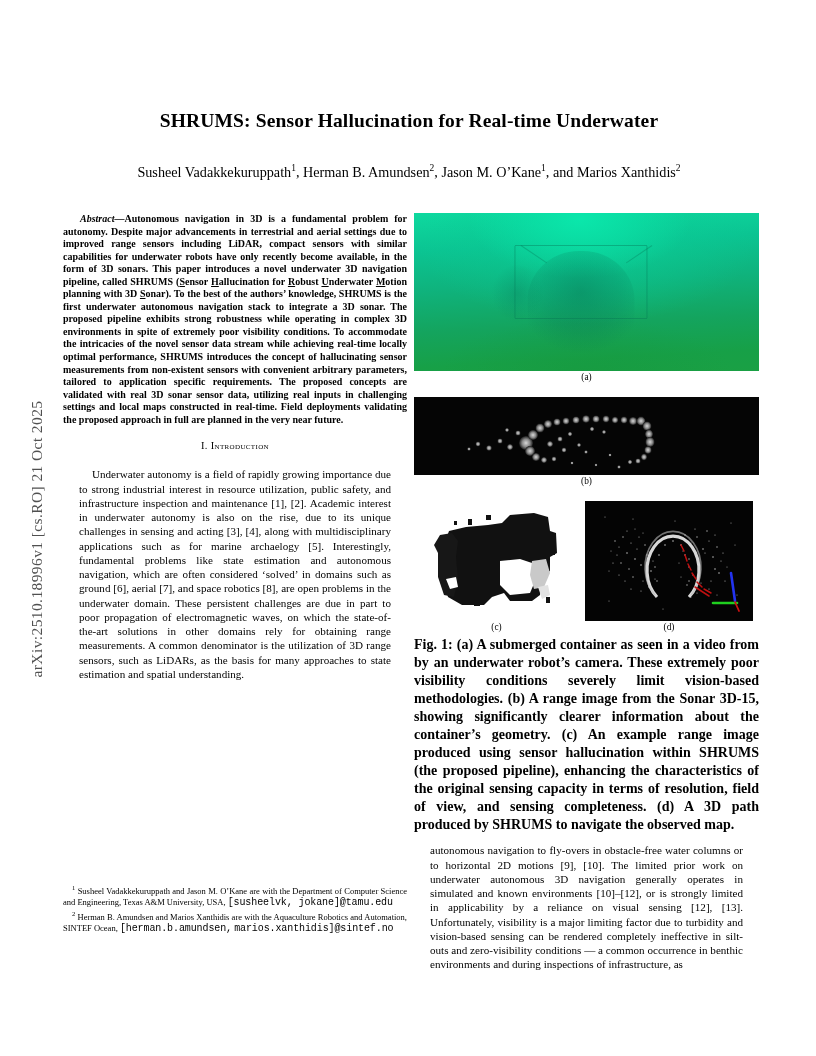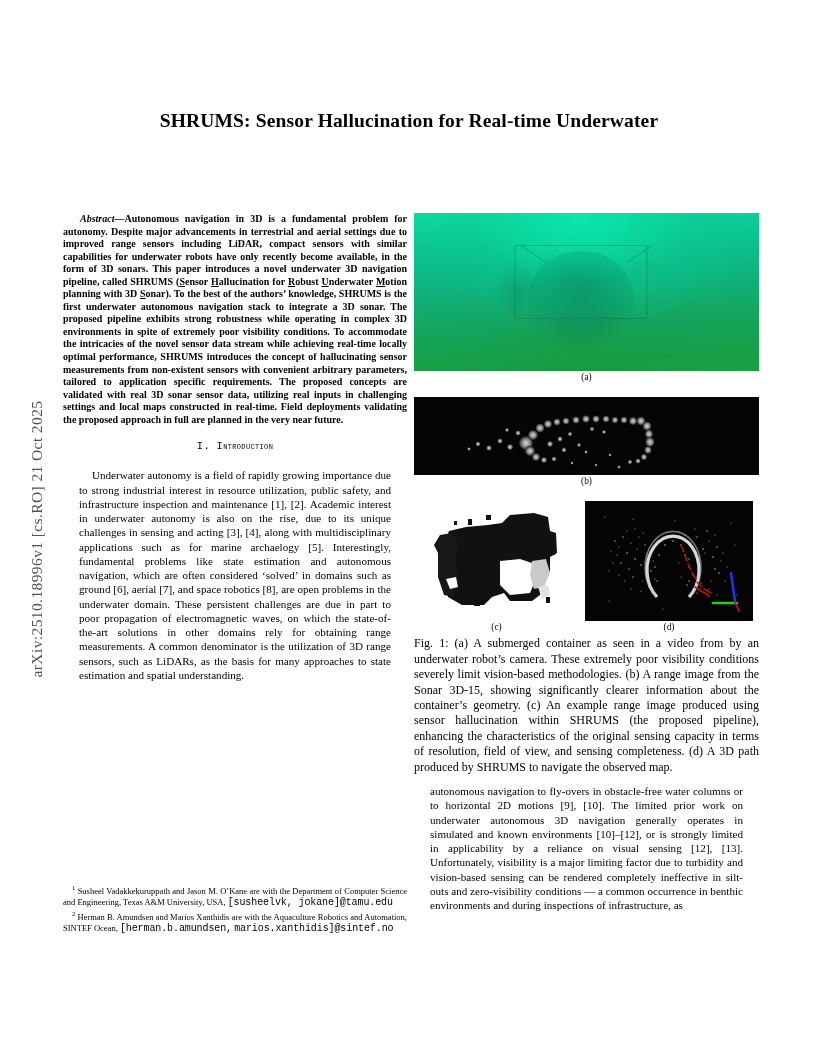--- a/index.html
+++ b/index.html
@@ -64,21 +64,20 @@
   .abstract .lbl{font-style:italic;font-weight:bold;}
   .abstract u{text-decoration:underline;}
 
   .sec-head{
     text-align:center;
     font-size:10.4px;
     font-variant:small-caps;
     letter-spacing:.35px;
     margin:14px 0 4px 0;
     font-weight:normal;
-    font-family:Liberation Mono, monospace;
   }
   p.body{
     font-size:11.1px;
     line-height:1.285;
     text-align:justify;
     margin:16px;
     text-indent:13px;
     hyphens:none;
   }
   p.body.noind{text-indent:0;}
@@ -166,38 +165,42 @@
     position:relative;background:#ffffff;overflow:hidden;
   }
   .panel-d-wrap{width:180px;}
   .panel-d{
     width:168px;height:120px;
     background:#040404;
     position:relative;overflow:hidden;
     margin-left:6px;
   }
   .fig-cap{
-    font-size:12px;
+    font-size:14px;
     line-height:1.285;
     text-align:justify;
     margin:9px 0 0 0;
     text-indent:0;
+    font-weight:bold;
   }
   .after-fig{margin-top:9px;}
 </style>
 </head>
 <body>
 
 <div class="page">
 
   <div class="arxiv-stamp">arXiv:2510.18996v1  [cs.RO]  21 Oct 2025</div>
 
   <div class="titleblock">
     <div class="paper-title">
       <span>SHRUMS: Sensor Hallucination for Real-time Underwater</span><br>
+    </div>
+    <div class="authors">
+      <span>Susheel Vadakkekuruppath</span><sup>1</sup><span>, Herman B. Amundsen</span><sup>2</sup><span>, Jason M. O’Kane</span><sup>1</sup><span>, and Marios Xanthidis</span><sup>2</sup>
     </div>
   </div>
 
   <div class="col col-left">
     <p class="abstract"><span class="lbl">Abstract—</span><span>Autonomous navigation in 3D is a fundamental problem for autonomy. Despite major advancements in terrestrial and aerial settings due to improved range sensors including LiDAR, compact sensors with similar capabilities for underwater robots have only recently become available, in the form of 3D sonars. This paper introduces a novel underwater 3D navigation pipeline, called SHRUMS (</span><u>S</u><span>ensor </span><u>H</u><span>allucination for </span><u>R</u><span>obust </span><u>U</u><span>nderwater </span><u>M</u><span>otion planning with 3D </span><u>S</u><span>onar</span><span>). To the best of the authors’ knowledge, SHRUMS is the first underwater autonomous navigation stack to integrate a 3D sonar. The proposed pipeline exhibits strong robustness while operating in complex 3D environments in spite of extremely poor visibility conditions. To accommodate the intricacies of the novel sensor data stream while achieving real-time locally optimal performance, SHRUMS introduces the concept of hallucinating sensor measurements from non-existent sensors with convenient arbitrary parameters, tailored to application specific requirements. The proposed concepts are validated with real 3D sonar sensor data, utilizing real inputs in challenging settings and local maps constructed in real-time. Field deployments validating the proposed approach in full are planned in the very near future.</span></p>
 
     <h2 class="sec-head">I.  Introduction</h2>
 
     <p class="body">Underwater autonomy is a field of rapidly growing importance due to strong industrial interest in resource utilization, public safety, and infrastructure inspection and maintenance [1], [2]. Academic interest in underwater autonomy is also on the rise, due to its unique challenges in sensing and acting [3], [4], along with multidisciplinary applications such as for marine archaelogy [5]. Interestingly, fundamental problems like state estimation and autonomous navigation, which are often considered ‘solved’ in domains such as ground [6], aerial [7], and space robotics [8], are open problems in the underwater domain. These persistent challenges are due in part to poor propagation of electromagnetic waves, on which the state-of-the-art solutions in other domains rely for obtaining range measurements. A common denominator is the utilization of 3D range sensors, such as LiDARs, as the basis for many approaches to state estimation and spatial understanding.</p>
   </div>

